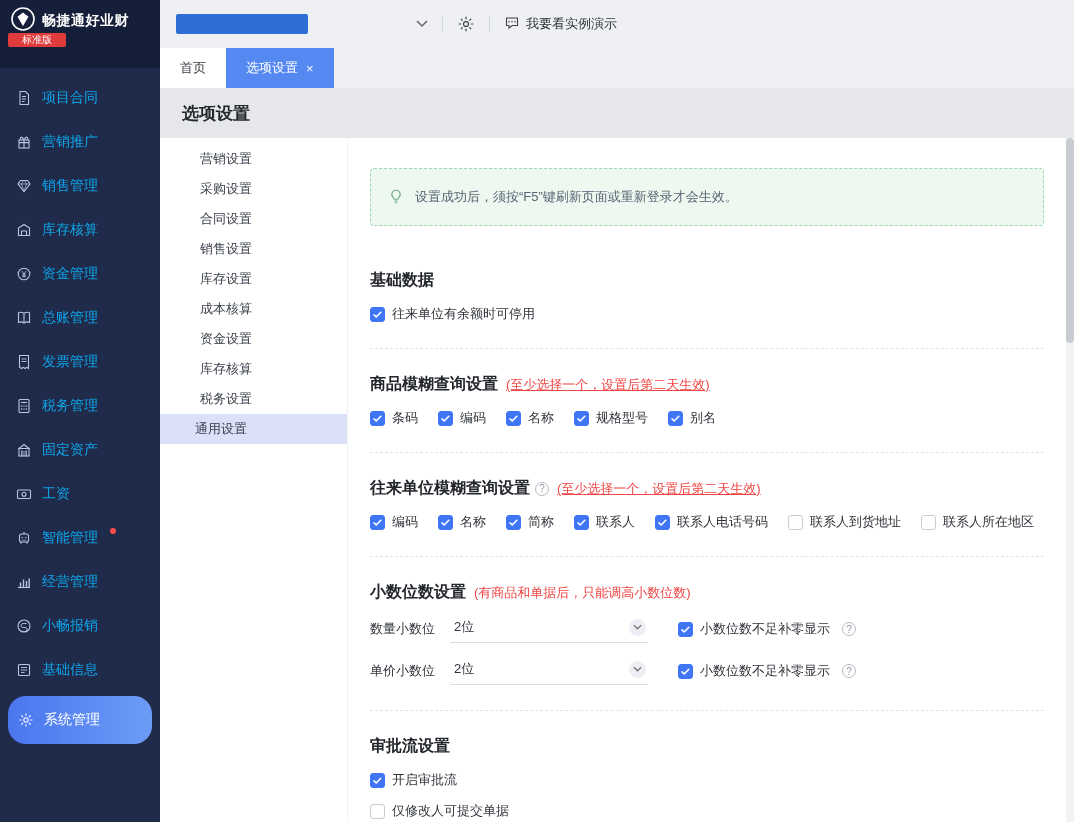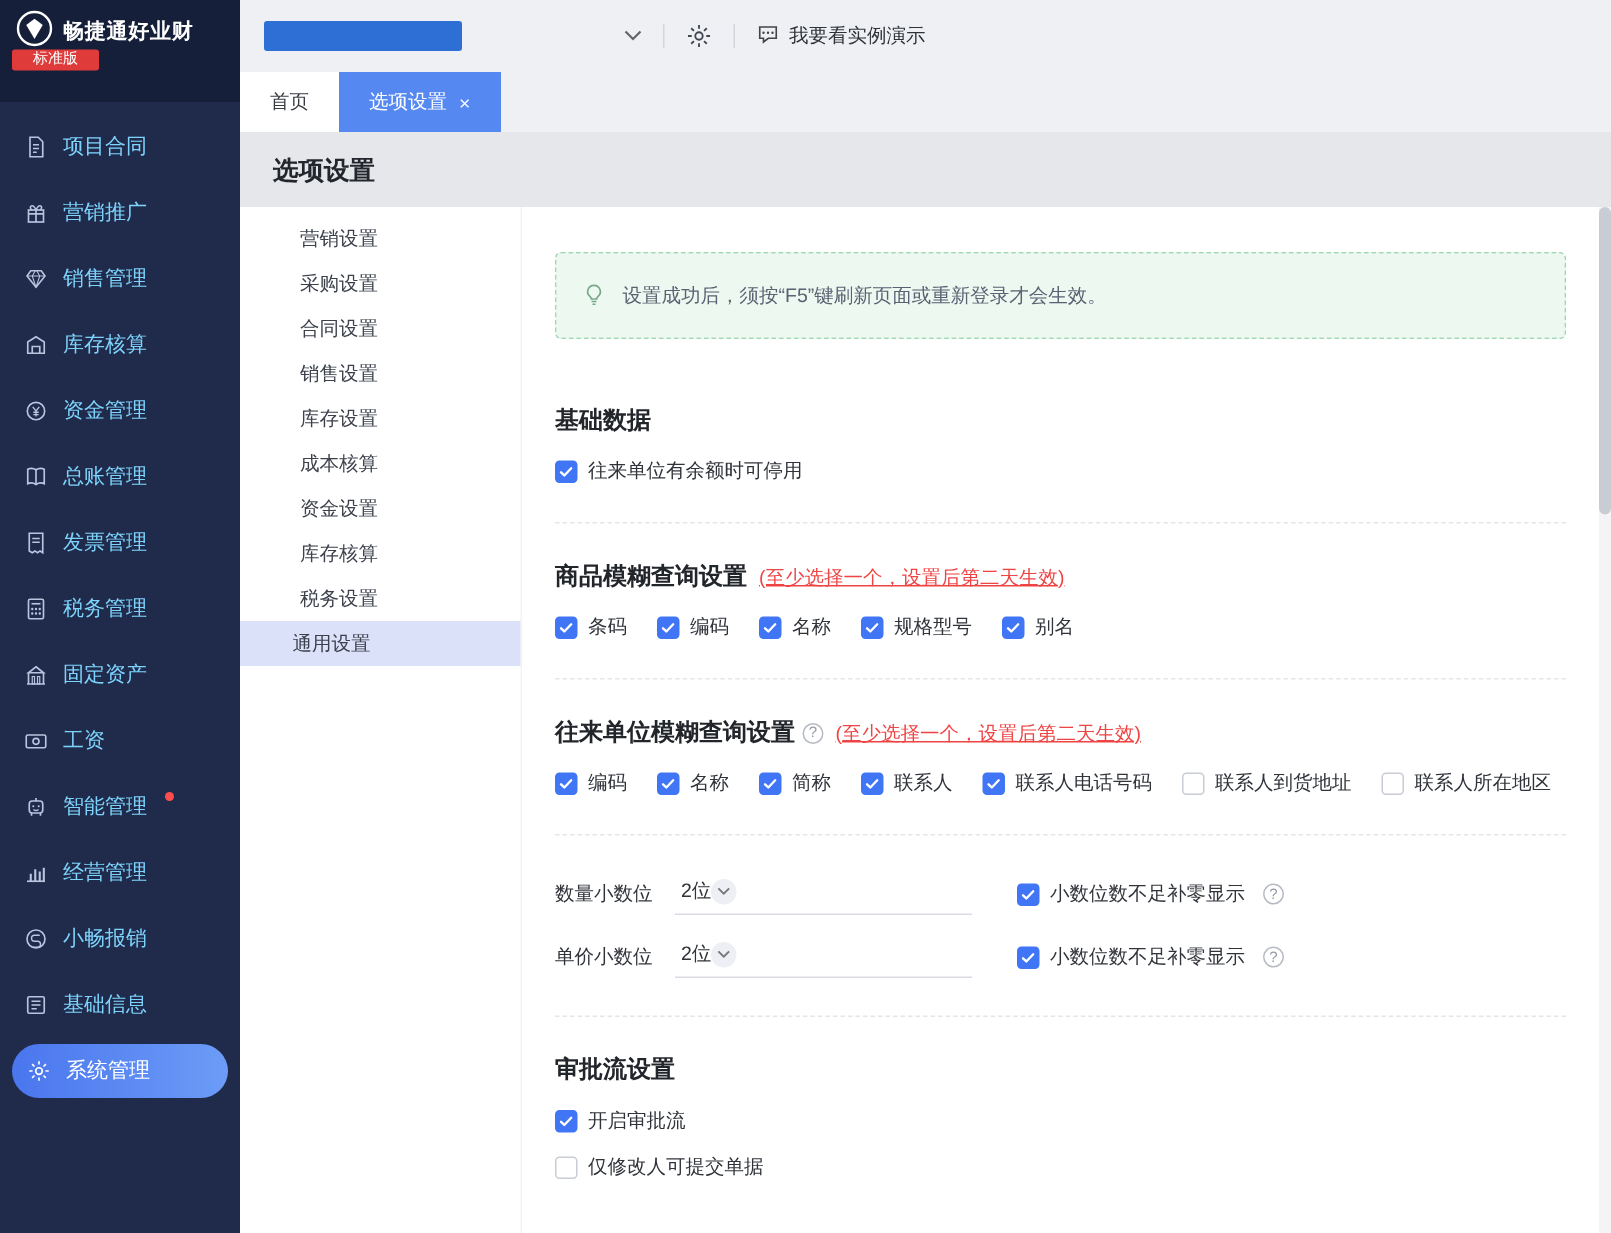--- a/index.html
+++ b/index.html
@@ -8,24 +8,24 @@
   .app { display: flex; width: 1074px; height: 822px; }
 
   
   .sidebar { width: 160px; min-width: 160px; background: #202a4a; display: flex; flex-direction: column; }
   .logo { height: 68px; background: #161f3a; position: relative; }
   .logo-ico { position: absolute; left: 10px; top: 6px; }
   .logo-ico svg { width: 26px; height: 26px; display: block; }
   .logo-title { position: absolute; left: 42px; top: 12px; color: #fff; font-size: 14px; font-weight: 700; letter-spacing: .5px; white-space: nowrap; }
   .logo-badge { position: absolute; left: 8px; top: 33px; background: #e03b3b; color: #fff; font-size: 10px; line-height: 14px; padding: 0 14px; border-radius: 2px; }
   .sb-menu { flex: 1; padding-top: 8px; }
-  .sb-item { height: 44px; display: flex; align-items: center; gap: 10px; padding: 0 16px; color: #7dd3fc; font-size: 14px; font-weight: 500; cursor: pointer; white-space: nowrap; }
+  .sb-item { height: 44px; display: flex; align-items: center; gap: 10px; padding: 0 16px; color: #0ea5e9; font-size: 14px; font-weight: 500; cursor: pointer; white-space: nowrap; }
   .sb-item .sb-ico { width: 16px; height: 16px; color: #b9c5df; display: inline-flex; flex: none; }
   .sb-ico svg { width: 16px; height: 16px; }
-  .sb-item.active { height: 36px; margin: 4px 8px; padding: 0 10px; border-radius: 18px;
+  .sb-item.active { height: 48px; margin: 4px 8px; padding: 0 10px; border-radius: 18px;
     background: linear-gradient(90deg, #4a76ee, #6c9cf7); color: #fff; }
   .sb-item.active .sb-ico { color: #fff; }
   .dot { width: 6px; height: 6px; border-radius: 50%; background: #ff4d4f; margin: -14px 0 0 2px; flex: none; }
 
   
   .main { flex: 1; display: flex; flex-direction: column; min-width: 0; }
 
   .topbar { height: 48px; background: #eef0f4; display: flex; align-items: center; padding: 0 16px; gap: 14px; }
   .org-select { width: 252px; display: flex; align-items: center; justify-content: space-between; cursor: pointer; }
   .censor { width: 132px; height: 20px; background: #2e6fd6; border-radius: 2px; }
@@ -63,21 +63,21 @@
   .opt-row { display: flex; align-items: flex-start; gap: 20px; margin-top: 14px; flex-wrap: wrap; }
   .opt-col { flex-direction: column; align-items: flex-start; gap: 13px; }
   .cb { display: inline-flex; align-items: center; gap: 7px; font-size: 13px; color: #30343a; cursor: pointer; }
   .box { width: 15px; height: 15px; border-radius: 3px; border: 1px solid #c8ccd4; background: #fff; display: inline-flex; align-items: center; justify-content: center; flex: none; }
   .box.on { background: #4076f6; border-color: #4076f6; }
   .box svg { width: 11px; height: 11px; }
   .divider { border-top: 1px dashed #e4e5e8; margin: 25px 0; }
   .dec-row { display: flex; align-items: center; font-size: 13px; color: #30343a; margin-top: 14px; }
   .dec-row.first { margin-top: 12px; }
   .dec-label { width: 80px; flex: none; }
-  .select { width: 198px; display: flex; align-items: center; justify-content: flex-start; border-bottom: 1px solid #d9dce2; padding: 3px 2px 6px 4px; margin-right: 30px; cursor: pointer; }
+  .select { width: 198px; display: flex; align-items: center; justify-content: space-between; border-bottom: 1px solid #d9dce2; padding: 3px 2px 6px 4px; margin-right: 30px; cursor: pointer; }
   .sel-chev { width: 17px; height: 17px; border-radius: 50%; background: #edeff4; display: inline-flex; align-items: center; justify-content: center; color: #777; }
   .sel-chev svg { width: 9px; height: 6px; }
   .info { width: 14px; height: 14px; border-radius: 50%; border: 1px solid #b6bac2; color: #979ca6; font-size: 10px; display: inline-flex; align-items: center; justify-content: center; margin-left: 5px; flex: none; cursor: pointer; }
 </style>
 </head>
 <body>
 
 <div class="app">
 
   <aside class="sidebar">
@@ -419,20 +419,24 @@
                   <span>联系人到货地址</span>
                 </label>
                 <label class="cb">
                   <span class="box"></span>
                   <span>联系人所在地区</span>
                 </label>
               </div>
             </section>
             <div class="divider"></div>
             <section class="sec">
+              <div class="sec-head">
+                <span class="sec-title">小数位数设置</span>
+                <span class="sec-hint">(有商品和单据后，只能调高小数位数)</span>
+              </div>
               <div class="dec-row first">
                 <span class="dec-label">数量小数位</span>
                 <div class="select">
                   <span>2位</span>
                   <span class="sel-chev">
                     <svg viewBox="0 0 10 6">
                       <path d="M1 1l4 4 4-4" fill="none" stroke="currentColor" stroke-width="1.4"></path>
                     </svg>
                   </span>
                 </div>

